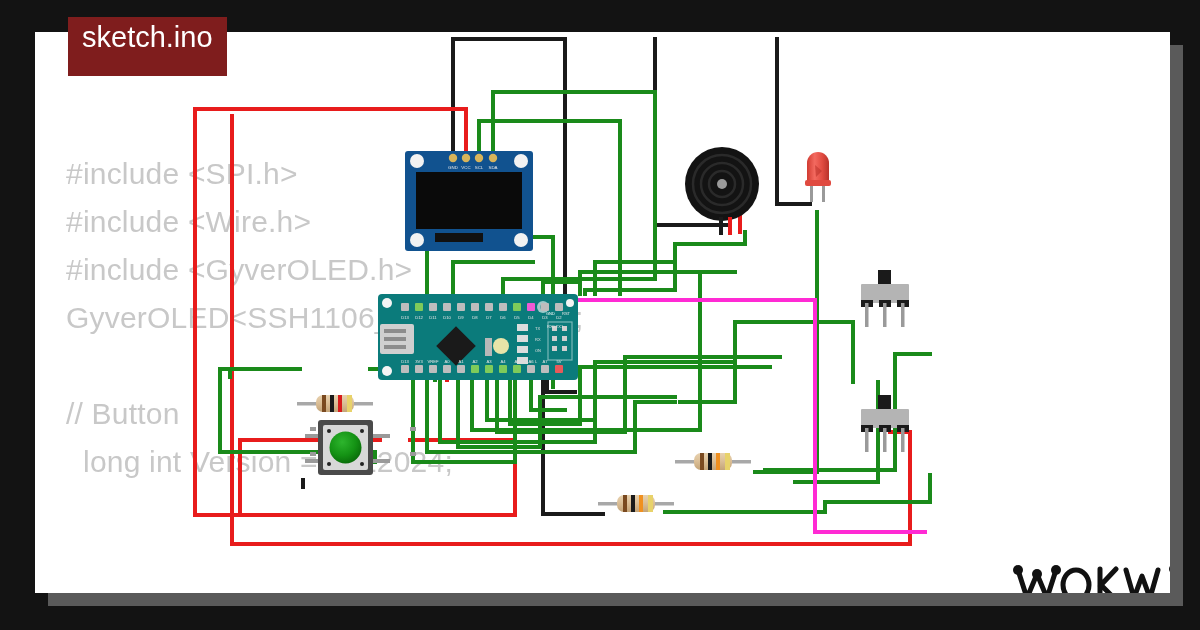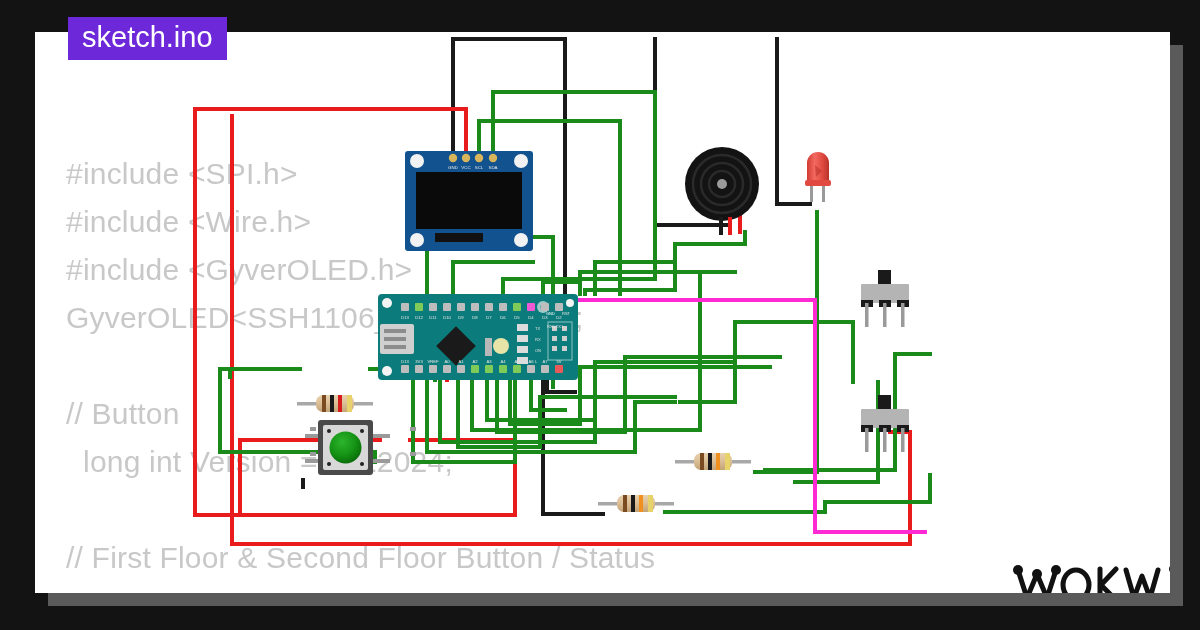--- a/index.html
+++ b/index.html
@@ -40,24 +40,24 @@
     color: #c8c8c8;
     font-size: 30px;
     font-family: "Liberation Sans", sans-serif;
     white-space: pre;
     letter-spacing: 0.2px;
   }
 
   
   .tab-chip {
     position: absolute; left: 68px; top: 17px;
-    background: #6d28d9;
+    background: #7f1d1d;
     color: #ffffff;
     font-size: 29px;
-    padding: 6px 14px 8px 14px;
+    padding: 6px 14px 24px 14px;
     line-height: 1.0;
     font-family: "Liberation Sans", sans-serif;
     z-index: 50;
   }
 
   
   svg.diagram { position: absolute; left: 0; top: 0; width: 1135px; height: 561px; }
 
   
   .wokwi-logo {
@@ -75,21 +75,20 @@
 
   <div class="canvas">
 
     <div class="code-layer">
       <div class="code-line" style="left:31px; top:125px;">#include &lt;SPI.h&gt;</div>
       <div class="code-line" style="left:31px; top:173px;">#include &lt;Wire.h&gt;</div>
       <div class="code-line" style="left:31px; top:221px;">#include &lt;GyverOLED.h&gt;</div>
       <div class="code-line" style="left:31px; top:269px;">GyverOLED&lt;SSH1106_128x64&gt; oled;</div>
       <div class="code-line" style="left:31px; top:365px;">// Button</div>
       <div class="code-line" style="left:31px; top:413px;">  long int Version = 0012024;</div>
-      <div class="code-line" style="left:31px; top:509px;">// First Floor &amp; Second Floor Button / Status</div>
     </div>
 
     <svg class="diagram" viewBox="0 0 1135 561">
 
       <defs>
         <linearGradient id="ledBody" x1="0" y1="0" x2="1" y2="0">
           <stop offset="0%" stop-color="#d13b31"></stop>
           <stop offset="35%" stop-color="#f36a60"></stop>
           <stop offset="70%" stop-color="#e04a40"></stop>
           <stop offset="100%" stop-color="#b8322a"></stop>

